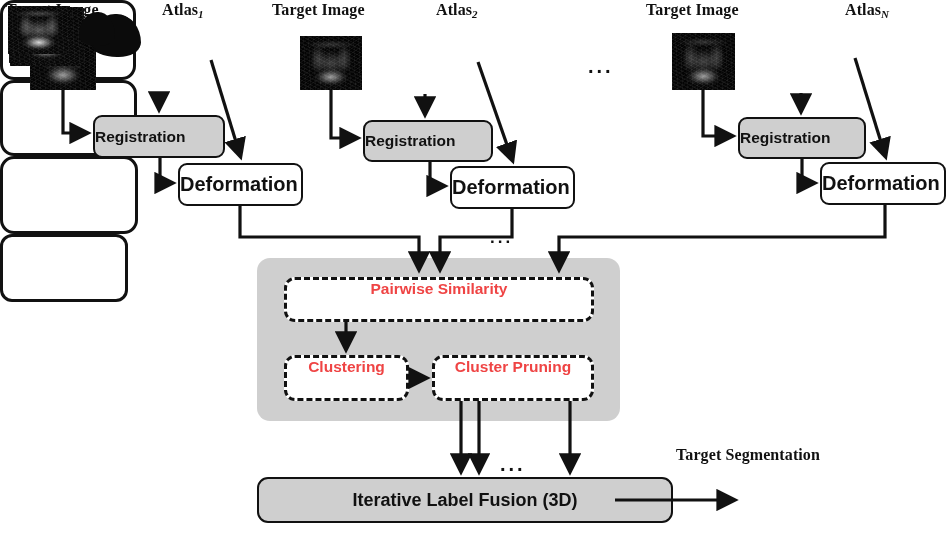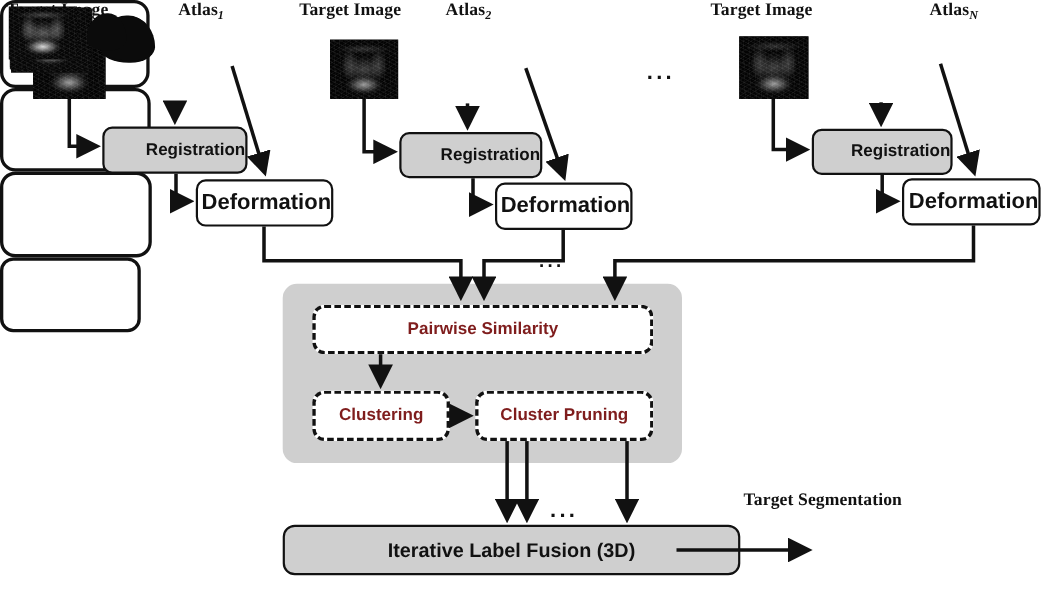--- a/index.html
+++ b/index.html
@@ -9,33 +9,33 @@
 
   
   .title{position:absolute;font-family:"Liberation Serif", serif;
          font-weight:bold;font-size:16px;color:#111;white-space:nowrap;
          letter-spacing:.1px;}
   .title .sub{font-style:italic;font-size:11px;vertical-align:-3px;
               font-family:"Liberation Serif", serif;}
 
   
   .box{position:absolute;box-sizing:border-box;display:flex;
-       align-items:center;justify-content:flex-end;
+       align-items:center;justify-content:flex-start;
        font-weight:bold;color:#111;text-align:center;}
   .reg{background:#cfcfcf;border:2.4px solid #111;border-radius:9px;
        font-size:15.5px;}
   .def{background:#ffffff;border:2.4px solid #111;border-radius:9px;
        font-size:20px;}
   .atlasbox{background:#ffffff;border:3.4px solid #111;border-radius:14px;}
   .segbox{background:#ffffff;border:3.4px solid #111;border-radius:12px;}
   .panel{position:absolute;background:#cfcfcf;border-radius:13px;}
   .dashbox{position:absolute;box-sizing:border-box;background:#ffffff;
            border:3px dashed #111;border-radius:11px;display:flex;
-           align-items:center;justify-content:center;font-weight:bold;
-           font-size:15.5px;color:#7f1d1d;}
+           align-items:flex-start;justify-content:center;font-weight:bold;
+           font-size:15.5px;color:#ef4444;}
   .fusion{position:absolute;box-sizing:border-box;background:#cfcfcf;
           border:2.2px solid #111;border-radius:11px;display:flex;
           align-items:center;justify-content:center;font-weight:bold;
           font-size:18px;color:#111;}
 
   
   .us{position:absolute;overflow:hidden;background:#0a0a0a;}
   .us .base{position:absolute;inset:0;
     background:
       radial-gradient(ellipse 38% 22% at 50% 76%, rgba(225,225,225,.95) 0%, rgba(120,120,120,.25) 55%, rgba(0,0,0,0) 72%),
@@ -88,21 +88,21 @@
   <div class="box reg" style="left:93px;top:115px;width:132px;height:43px;">
     <span>Registration</span>
   </div>
   <div class="box def" style="left:178px;top:163px;width:125px;height:43px;">
     <span>Deformation</span>
   </div>
 
   <div class="title" style="left:272px;top:1px;">
     <span>Target Image</span>
   </div>
-  <div class="title" style="left:405px;top:1px;">
+  <div class="title" style="left:436px;top:1px;">
     <span>Atlas</span><span class="sub">2</span>
   </div>
 
   <div class="us dim" style="left:300px;top:36px;width:62px;height:54px;">
     <div class="base"></div>
       <div class="spk"></div>
   </div>
 
   <div class="atlasbox" style="left:385px;top:24px;width:131px;height:70px;">
     <div class="us" style="left:9px;top:7px;width:73px;height:54px;">

